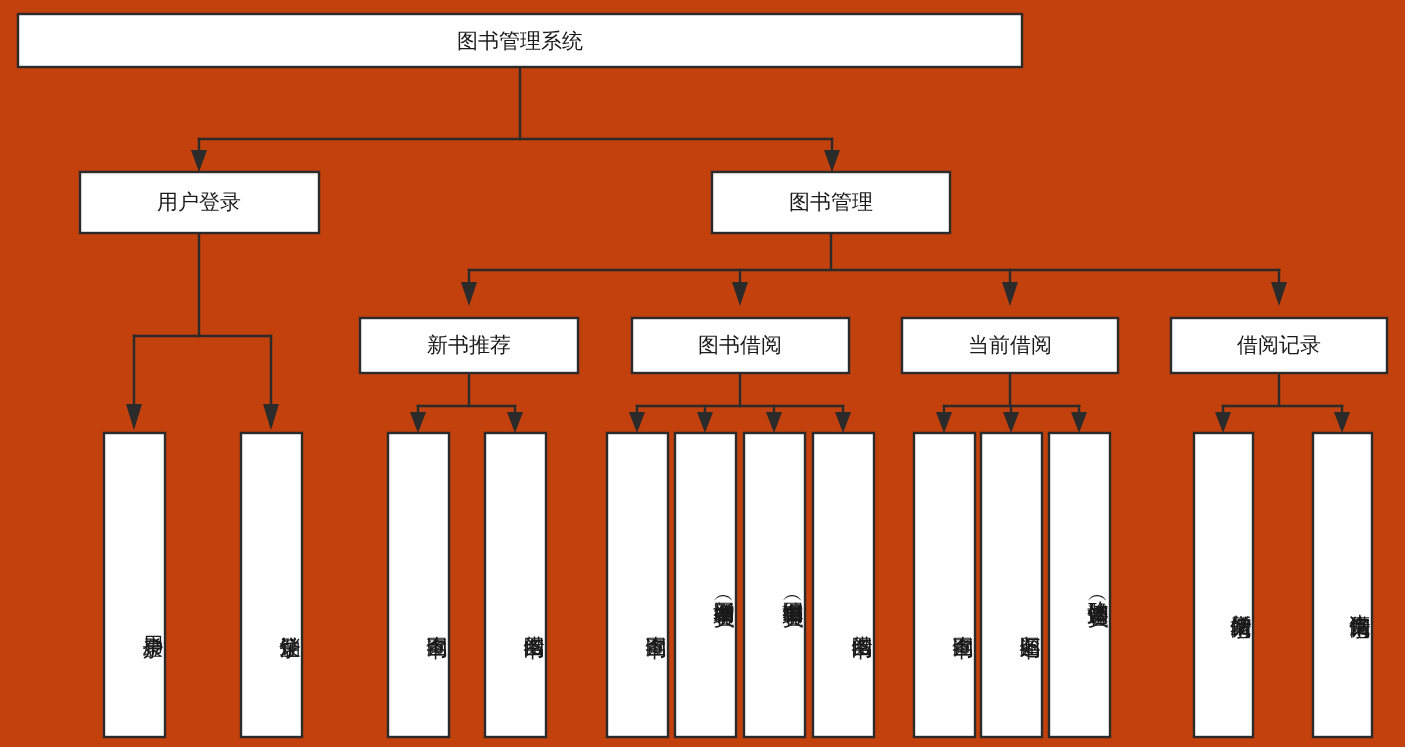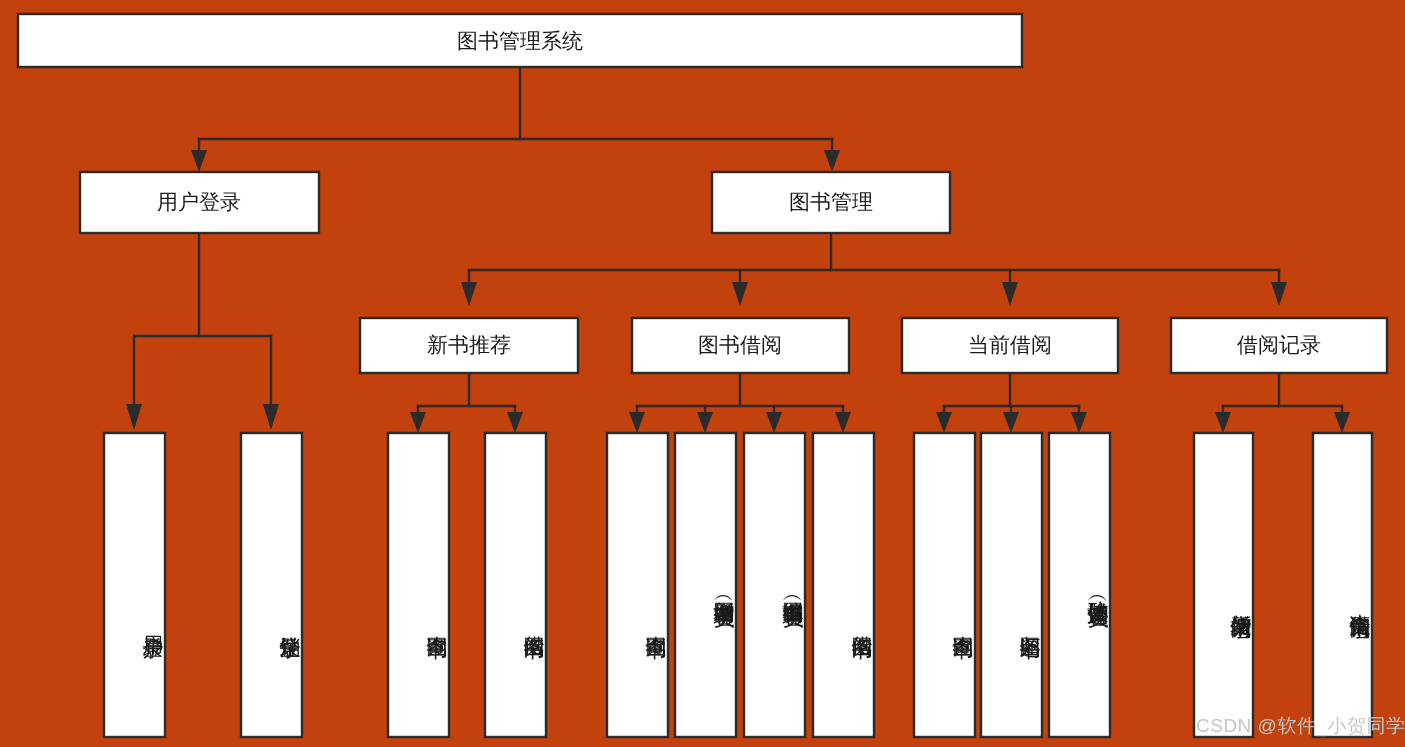--- a/index.html
+++ b/index.html
@@ -210,15 +210,14 @@
   <div class="node-label-v" style="left:607px; top:504px; width:61px; height:233px;">查询图书</div>
   <div class="node-label-v" style="left:675px; top:440px; width:61px; height:297px;">新增图书（管理员）</div>
   <div class="node-label-v" style="left:744px; top:440px; width:61px; height:297px;">编辑图书（管理员）</div>
   <div class="node-label-v" style="left:813px; top:504px; width:61px; height:233px;">借阅图书</div>
   <div class="node-label-v" style="left:914px; top:504px; width:61px; height:233px;">查询图书</div>
   <div class="node-label-v" style="left:981px; top:504px; width:61px; height:233px;">归还图书</div>
   <div class="node-label-v" style="left:1049px; top:440px; width:61px; height:297px;">确认归还（管理员）</div>
   <div class="node-label-v" style="left:1194px; top:462px; width:59px; height:275px;">新增借阅记录</div>
   <div class="node-label-v" style="left:1313px; top:462px; width:59px; height:275px;">查询借阅记录</div>
 
-  <div class="watermark" style="left:1196px; top:713px;">CSDN @软件_小贺同学</div>
 
 </div>
 
 </body></html>

